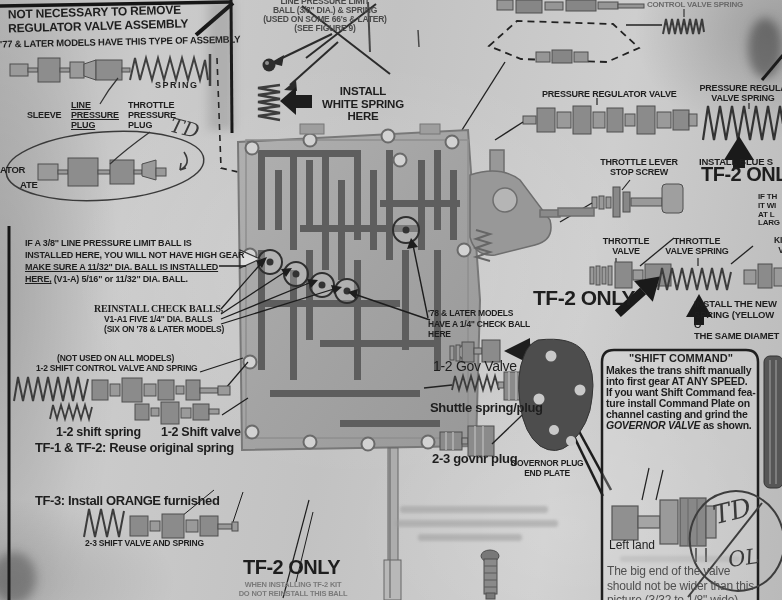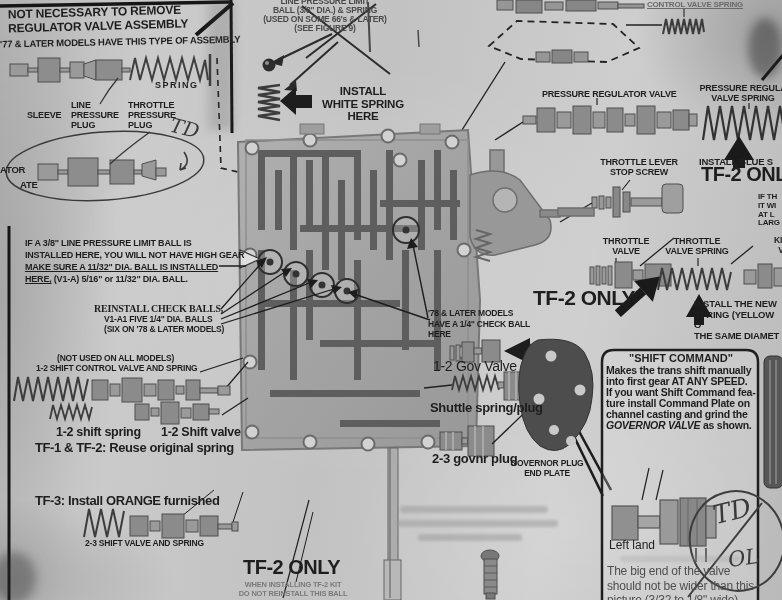--- a/index.html
+++ b/index.html
@@ -372,39 +372,39 @@
         <rect x="418" y="534" width="104" height="7" rx="3"></rect>
     <rect x="620" y="556" width="120" height="6" rx="3" opacity=".5"></rect>
   </g>
 </svg>
 
 <div class="t b caps pre" style="left:8px;top:5px;font-size:12px;line-height:14px;transform:rotate(-1.6deg);">NOT NECESSARY TO REMOVE
 REGULATOR VALVE ASSEMBLY</div>
 <div class="t b caps" style="left:0px;top:36px;font-size:9.5px;transform:rotate(-1.2deg);">'77 &amp; LATER MODELS HAVE THIS TYPE OF ASSEMBLY</div>
 <div class="t b" style="left:155px;top:80px;font-size:9px;letter-spacing:1.5px;">SPRING</div>
 <div class="t b caps" style="left:27px;top:110px;font-size:9px;">SLEEVE</div>
-<div class="t b caps pre" style="left:71px;top:100px;font-size:9px;line-height:10px;">LINE
+<div class="t b caps pre" style="left:71px;top:100px;font-size:9px;line-height:10px;text-decoration:underline;">LINE
 PRESSURE
 PLUG</div>
 <div class="t b caps pre" style="left:128px;top:100px;font-size:9px;line-height:10px;">THROTTLE
 PRESSURE
 PLUG</div>
 <div class="t b caps" style="left:0px;top:164px;font-size:9.5px;">ATOR</div>
 <div class="t b caps" style="left:0px;top:179px;font-size:9.5px;padding-left:20px;">ATE</div>
 <div class="t hw" style="left:170px;top:116px;font-size:20px;transform:rotate(14deg);">TD</div>
 
 <div class="t b caps pre ctr" style="left:246px;top:-3px;width:158px;font-size:8.5px;line-height:9px;color:#4a4a4a;">LINE PRESSURE LIMIT
 BALL (3/8" DIA.) &amp; SPRING
 (USED ON SOME 66's &amp; LATER)
 (SEE FIGURE 9)</div>
 <div class="t b caps pre ctr" style="left:310px;top:85px;width:106px;font-size:11.5px;line-height:12.5px;">INSTALL
 WHITE SPRING
 HERE</div>
 
-<div class="t b caps" style="left:647px;top:0px;font-size:8px;color:#6a6a6a;text-decoration:underline;">CONTROL VALVE SPRING</div>
+<div class="t b caps" style="left:647px;top:0px;font-size:8px;color:#6a6a6a;">CONTROL VALVE SPRING</div>
 <div class="t b caps" style="left:542px;top:89px;font-size:9px;">PRESSURE REGULATOR VALVE</div>
 <div class="t b caps pre ctr" style="left:698px;top:83px;width:90px;font-size:9px;line-height:10px;">PRESSURE REGULA
 VALVE SPRING</div>
 <div class="t b caps" style="left:699px;top:156px;font-size:9.5px;">INSTALL BLUE S</div>
 <div class="t b" style="left:701px;top:163px;font-size:20px;letter-spacing:-0.5px;">TF-2 ONL</div>
 
 <div class="t b caps pre ctr" style="left:596px;top:157px;width:86px;font-size:9px;line-height:10px;">THROTTLE LEVER
 STOP SCREW</div>
 <div class="t b caps pre" style="left:758px;top:193px;font-size:8px;line-height:8.8px;">IF TH
 IT WI

